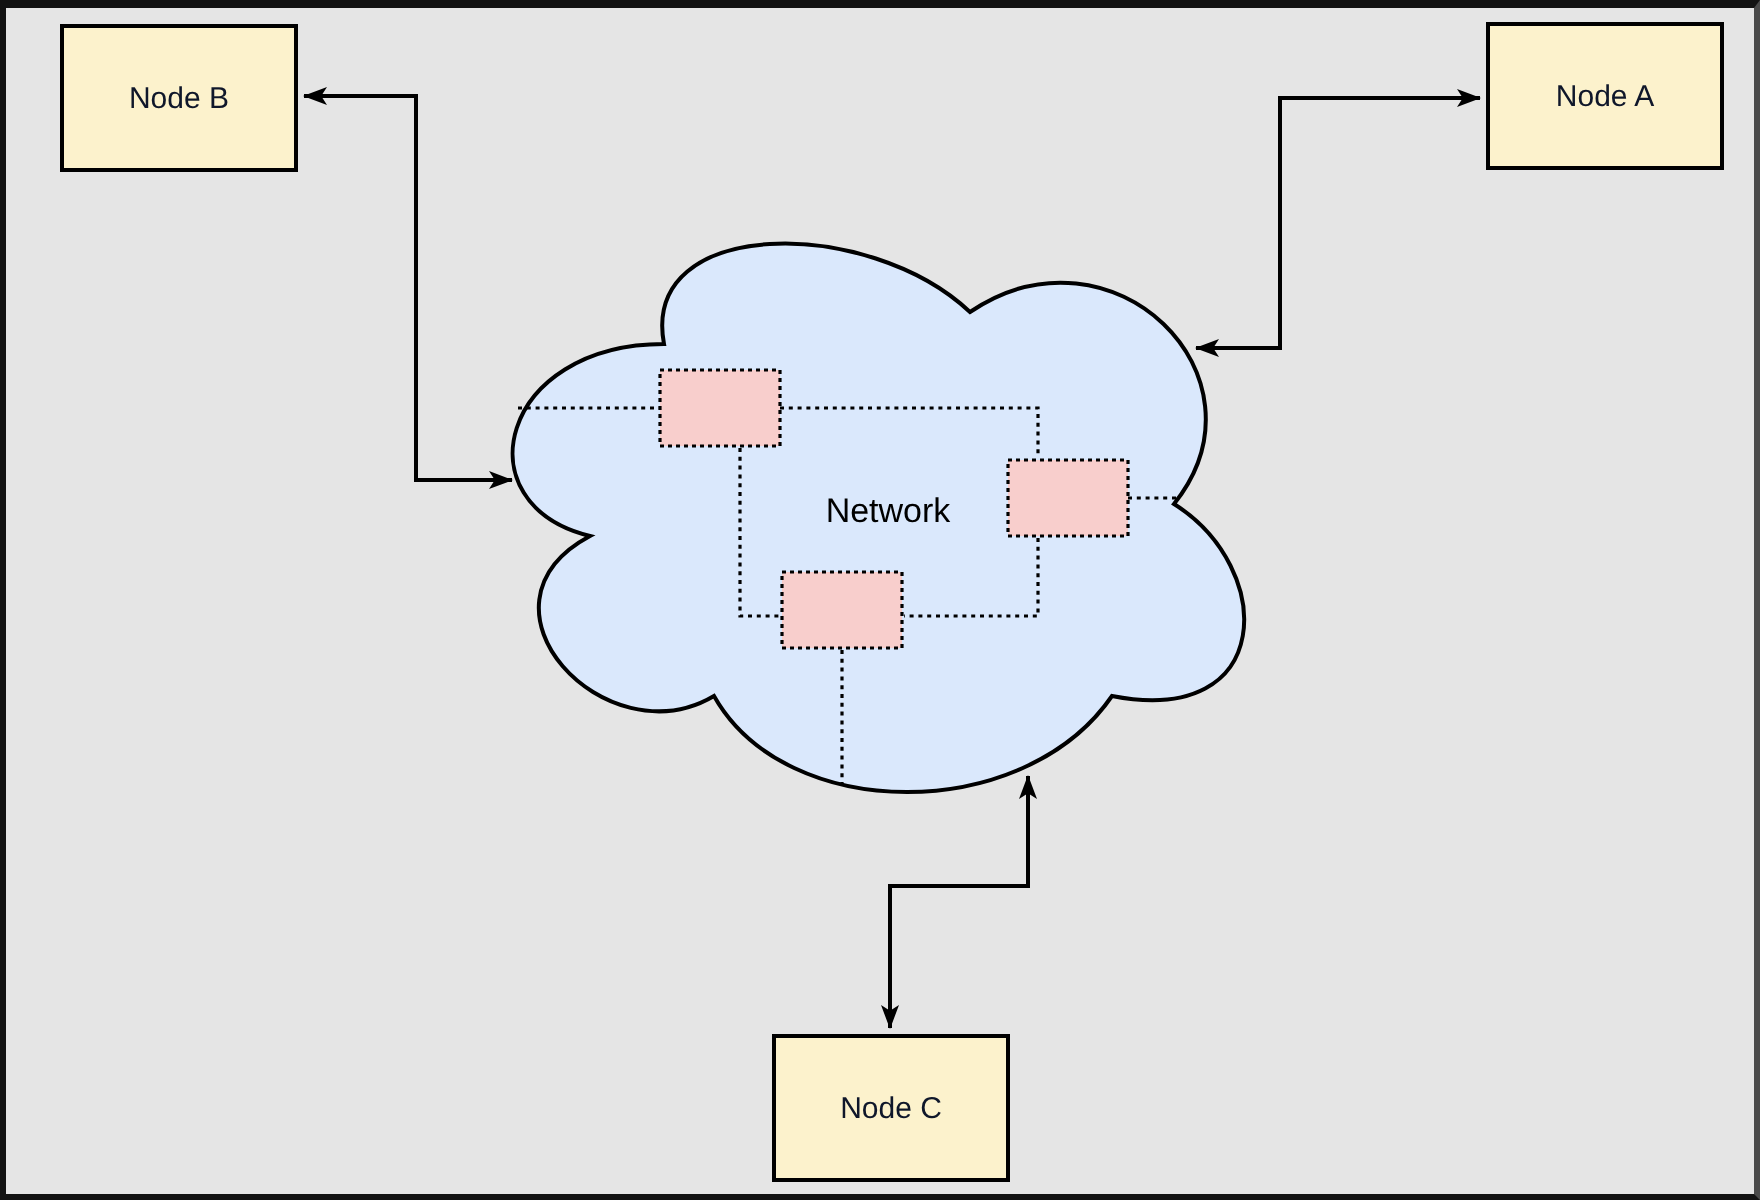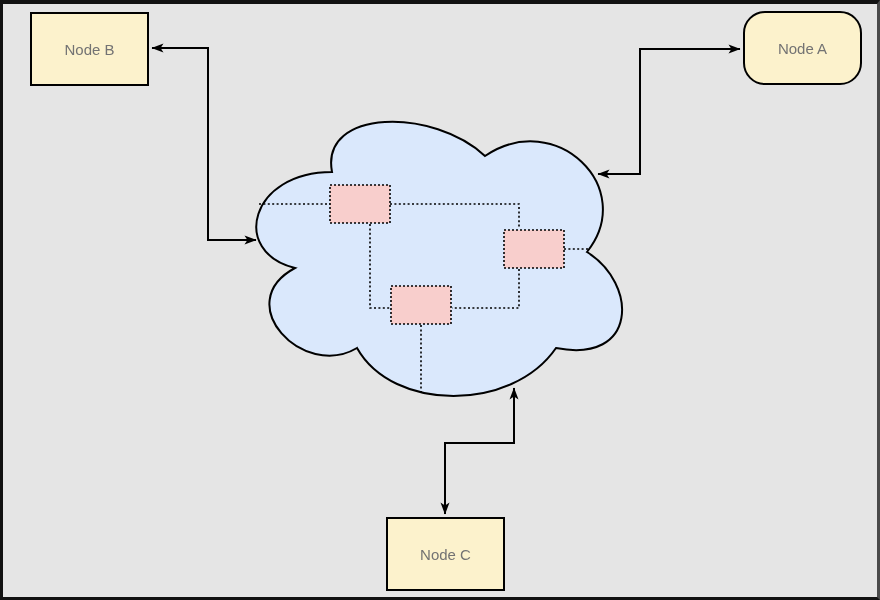--- a/index.html
+++ b/index.html
@@ -57,24 +57,24 @@
     position: absolute;
     width: 119px;
     height: 74px;
     background: var(--node-fill, #fcf2cc);
     border: 2px solid var(--node-stroke, #000000);
     box-sizing: border-box;
     display: flex;
     align-items: center;
     justify-content: center;
     font-size: 15px;
-    color: #737373;
+    color: #0f172a;
   }
   .node-box.pos-b { left: 30px;  top: 12px;  }
-  .node-box.pos-a { left: 743px; top: 11px; border-radius: 22px;  }
+  .node-box.pos-a { left: 743px; top: 11px;  }
   .node-box.pos-c { left: 386px; top: 517px; align-items: center; }
   .cloud-label {
     position: absolute;
     left: 374px;
     top: 246px;
     width: 140px;
     text-align: center;
     font-size: 17px;
     color: #000000;
   }
@@ -112,15 +112,16 @@
   <div class="node-box pos-b">
     <span>Node B</span>
   </div>
   <div class="node-box pos-a">
     <span>Node A</span>
   </div>
   <div class="node-box pos-c">
     <span>Node C</span>
   </div>
 
+  <div class="cloud-label">Network</div>
 
   <div class="frame"></div>
 </div>
 
 </body></html>

